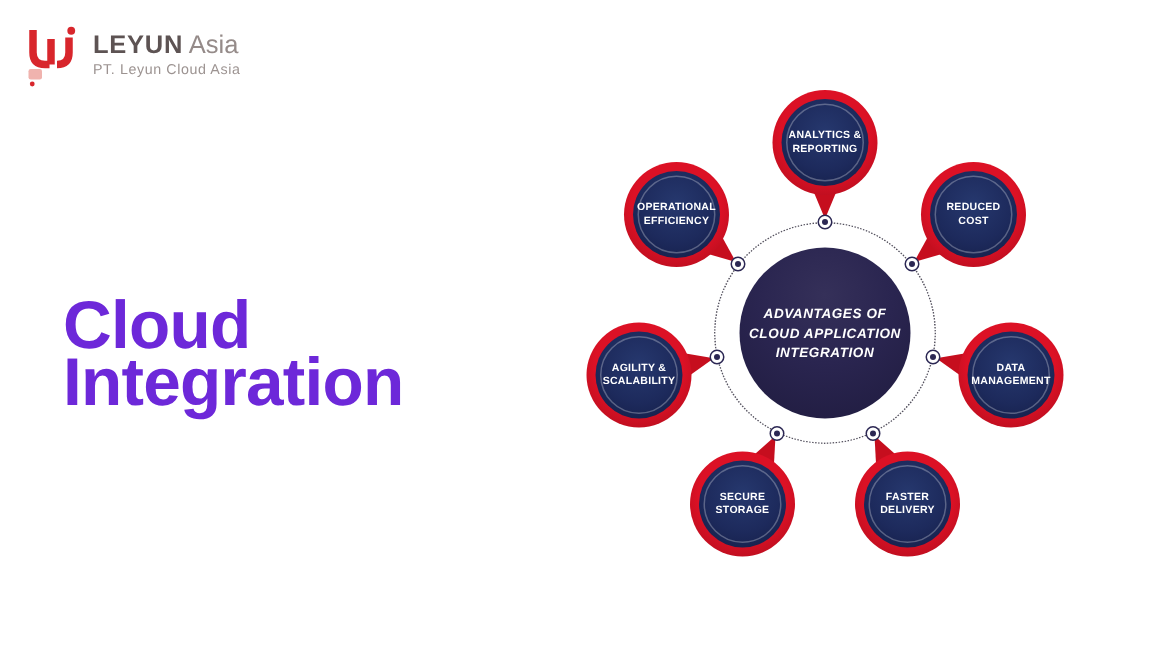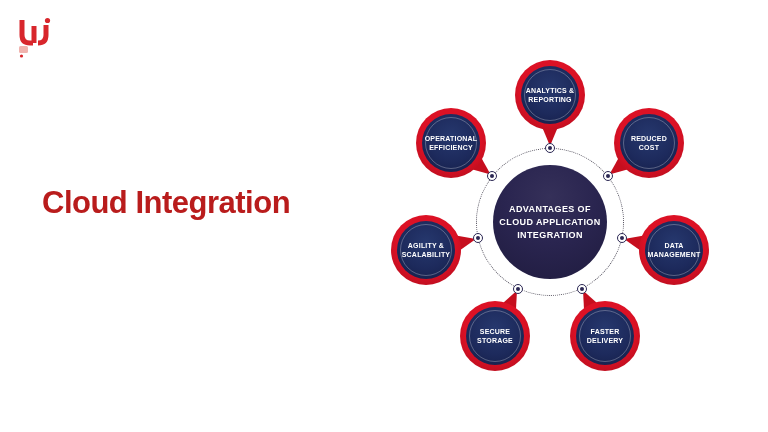--- a/index.html
+++ b/index.html
@@ -14,41 +14,41 @@
   
   .logo { position:absolute; left:14px; top:14px; display:flex; align-items:center; gap:8px; }
   .logo-mark { width:40px; height:44px; }
   .logo-text .brand-line { font-size:17px; line-height:19px; }
   .brand-main { font-weight:700; color:#5d5353; letter-spacing:.5px; }
   .brand-suffix { font-weight:400; color:#958b89; }
   .brand-sub { font-size:9.5px; color:#9c9391; letter-spacing:.4px; margin-top:2px; }
 
   
   .hero { position:absolute; left:42px; top:184px; width:340px; }
-  .hero-title { font-size:31px; font-weight:800; color:#b91c1c; letter-spacing:-.5px; line-height:38px; }
+  .hero-title { font-size:45px; font-weight:800; color:#6d28d9; letter-spacing:-.5px; line-height:38px;margin-top:14px; }
   .hero-sub { font-size:21px; font-weight:700; color:#dc1413; margin-top:10px; letter-spacing:-.2px; }
 
   
   .diagram { position:absolute; inset:0; }
   .tails { position:absolute; left:0; top:0; width:768px; height:432px; }
 
   .dotted-ring {
     position:absolute; left:476px; top:148px; width:148px; height:148px;
     border:1.5px dotted #55525f; border-radius:50%;
   }
 
   .center-circle {
     position:absolute; left:493px; top:165px; width:114px; height:114px;
     border-radius:50%;
     background:radial-gradient(circle at 50% 28%, #353059 0%, #2a2550 45%, #1f1b3e 100%);
     display:flex; align-items:center; justify-content:center;
   }
   .center-label {
     color:#ffffff; font-size:9px; font-weight:700; text-align:center;
-    line-height:13px; letter-spacing:.4px; white-space:pre-line;
+    line-height:13px; letter-spacing:.4px; white-space:pre-line;font-style:italic;
   }
 
   .node {
     position:absolute; width:10px; height:10px; border-radius:50%;
     background:#ffffff; border:1.5px solid #2b2753;
     display:flex; align-items:center; justify-content:center;
   }
   .node .dot { width:4px; height:4px; border-radius:50%; background:#2b2753; }
   .n0{left:545px;top:143px;} .n1{left:603px;top:171px;} .n2{left:617px;top:233px;}
   .n3{left:577px;top:284px;} .n4{left:513px;top:284px;} .n5{left:473px;top:233px;}
@@ -80,20 +80,24 @@
 
 <div class="logo">
   <svg class="logo-mark" viewBox="0 0 40 44">
     <path d="M8 6 v15 q0 8 8 8 h3" fill="none" stroke="#d8262c" stroke-width="5"></path>
     <path d="M20 12 v17" fill="none" stroke="#d8262c" stroke-width="5"></path>
     <path d="M32 11 v10 q0 8 -8 8" fill="none" stroke="#d8262c" stroke-width="5"></path>
     <circle cx="33.5" cy="6.5" r="2.6" fill="#d8262c"></circle>
     <rect x="5" y="32" width="9" height="7" rx="1.5" fill="#f0b3ae"></rect>
     <circle cx="7.5" cy="42" r="1.6" fill="#d8262c"></circle>
   </svg>
+  <div class="logo-text">
+    <div class="brand-line"><span class="brand-main">LEYUN</span><span class="brand-suffix"> Asia</span></div>
+    <div class="brand-sub">PT. Leyun Cloud Asia</div>
+  </div>
 </div>
 
 <div class="hero">
   <div class="hero-title">Cloud Integration</div>
 </div>
 
 <div class="diagram">
 
   <svg class="tails" viewBox="0 0 768 432">
     <polygon points="535,110 565,110 550,146" fill="#c60e1e"></polygon>

